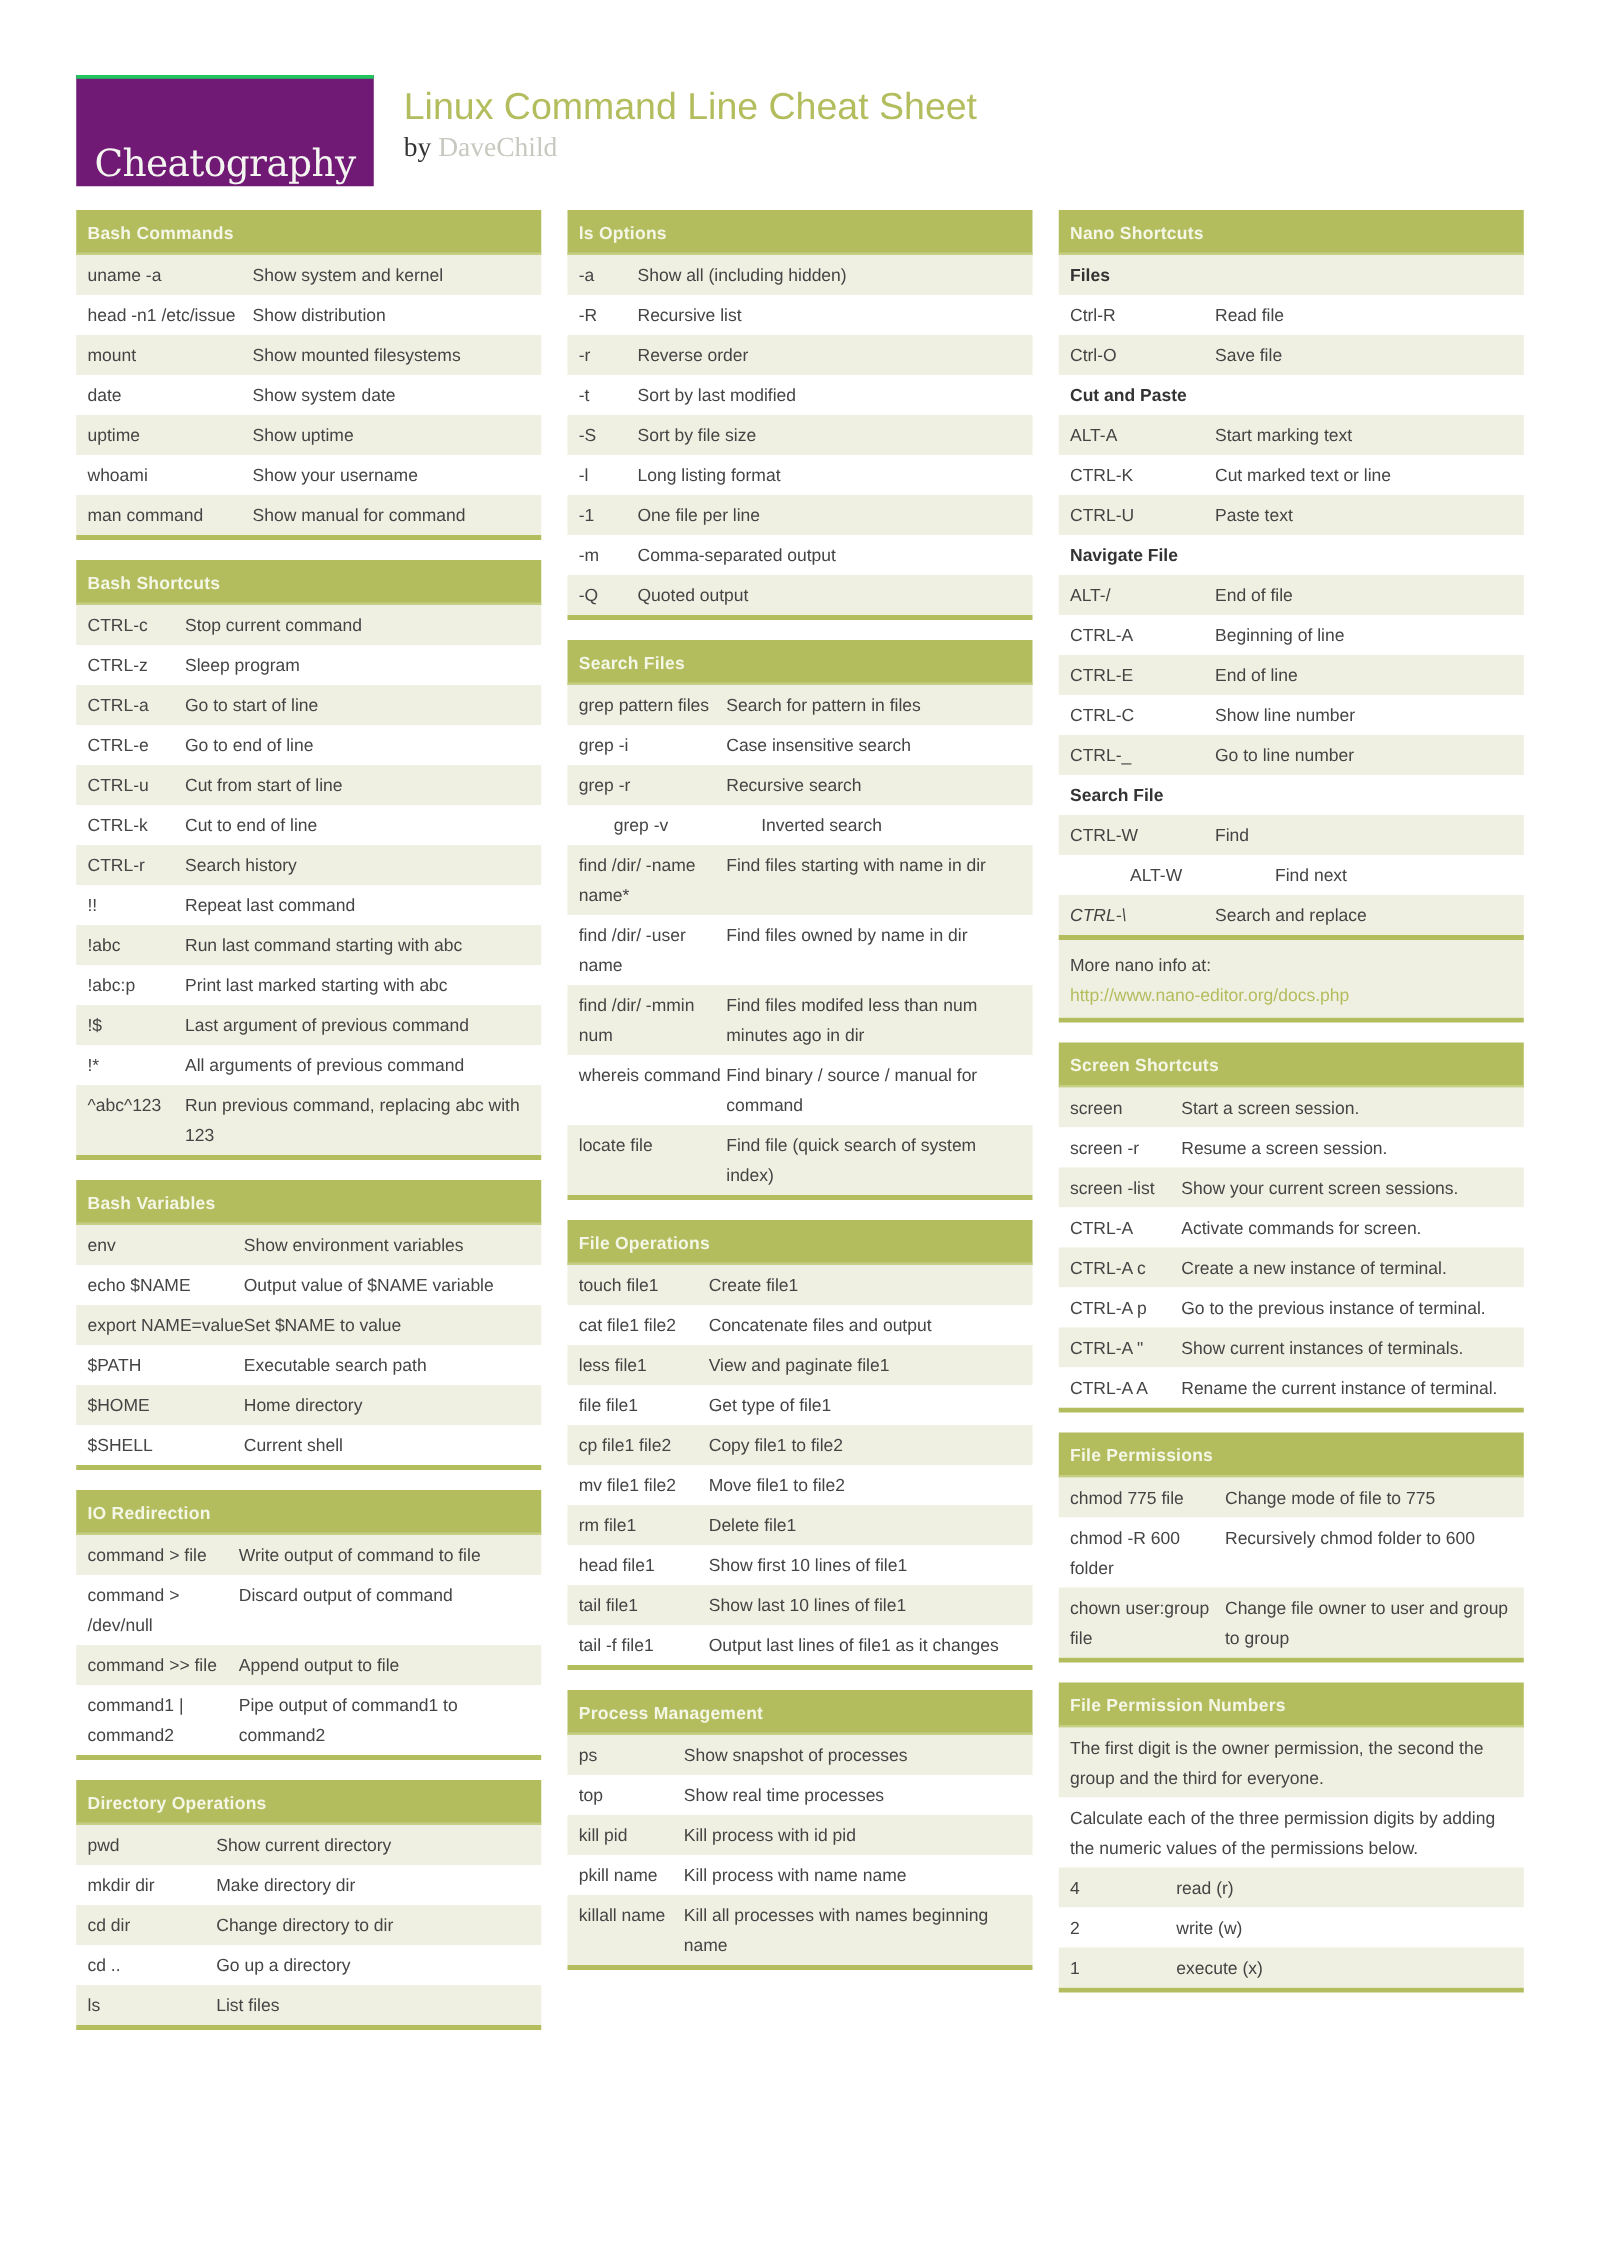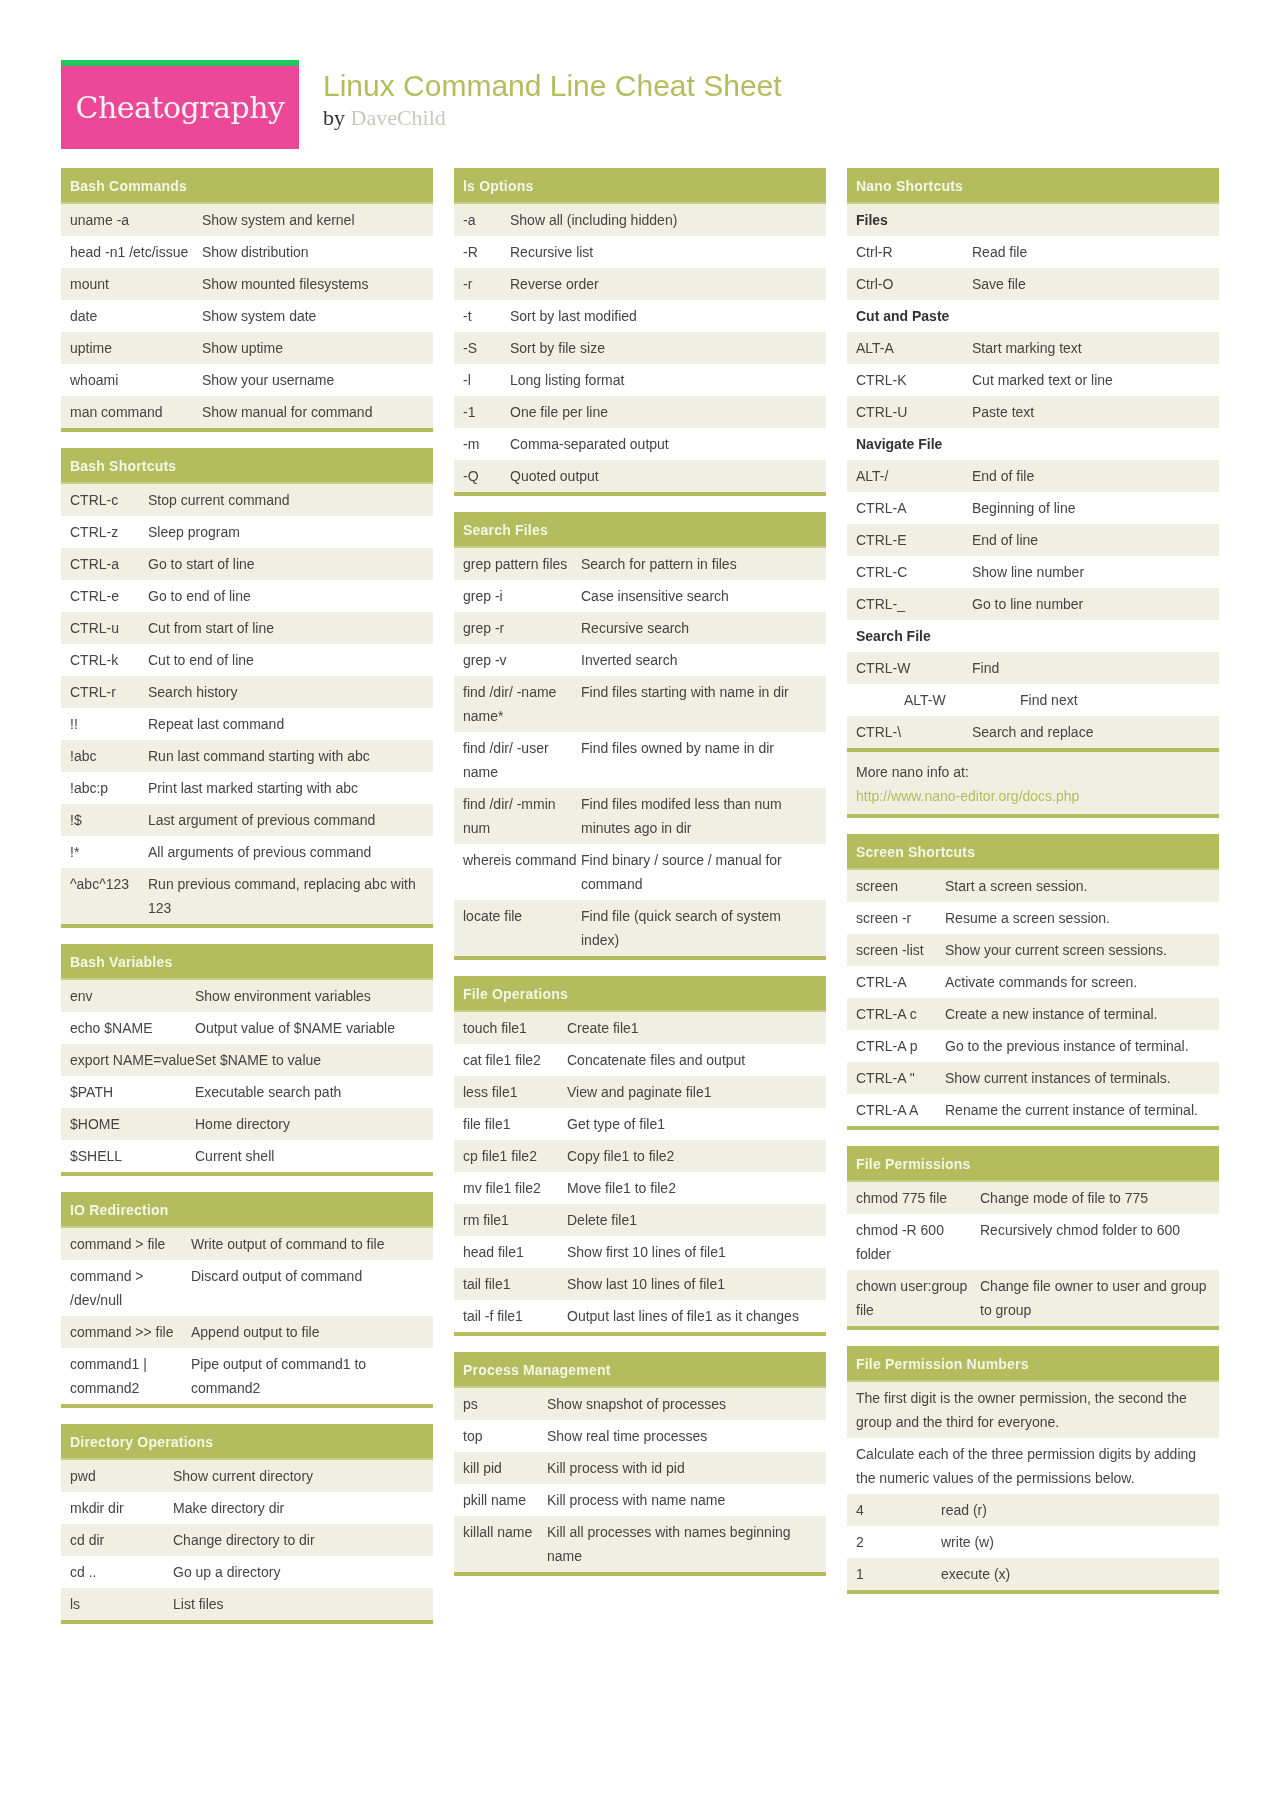--- a/index.html
+++ b/index.html
@@ -1,18 +1,18 @@
 <!DOCTYPE html>
 <html><head>
 <meta charset="utf-8">
 <style>
   html, body { margin: 0; padding: 0; background: #ffffff; }
   body { width: 1280px; height: 1811px; position: relative; font-family: "Liberation Sans", sans-serif; color: #444; }
   .header { position: absolute; left: 61px; top: 60px; width: 1156px; height: 90px; }
-  .logo { position: absolute; left: 0; top: 0; width: 238px; height: 89px; background: #ec4899; border-top: 6px solid #22c55e; box-sizing: border-box; display: flex; align-items: center; justify-content: center; }
+  .logo { position: absolute; left: 0; top: 0; width: 238px; height: 89px; background: #701a75; border-top: 3px solid #22c55e; box-sizing: border-box; display: flex; align-items: flex-end; justify-content: center; }
   .logo span { font-family: "DejaVu Serif", serif; color: #f4f4f0; font-size: 30px; letter-spacing: -0.5px; }
   .title-block { position: absolute; left: 262px; top: 8px; }
   .title { font-family: Liberation Sans, sans-serif; font-size: 30px; color: #b3bd5e; line-height: 36px; }
   .byline { font-family: "Liberation Serif", serif; font-size: 22px; color: #333; line-height: 28px; }
   .byline .author { color: #c8c8c0; }
   .col { position: absolute; top: 168px; width: 372px; }
   .col1 { left: 61px; }
   .col2 { left: 454px; }
   .col3 { left: 847px; }
   .panel { margin-bottom: 16px; border-bottom: 4px solid #b3bd5e; }
@@ -261,21 +261,21 @@
         </div>
         <div class="row">
           <span class="k" style="width: 118px;">grep -i</span>
           <span class="v">Case insensitive search</span>
         </div>
         <div class="row">
           <span class="k" style="width: 118px;">grep -r</span>
           <span class="v">Recursive search</span>
         </div>
         <div class="row">
-          <span class="k" style="width: 118px;">grep -v</span>
+          <span class="k" style="width: 118px; margin-left: 28px;">grep -v</span>
           <span class="v">Inverted search</span>
         </div>
         <div class="row">
           <span class="k" style="width: 118px;">find /dir/ -name name*</span>
           <span class="v">Find files starting with name in dir</span>
         </div>
         <div class="row">
           <span class="k" style="width: 118px;">find /dir/ -user name</span>
           <span class="v">Find files owned by name in dir</span>
         </div>
@@ -423,21 +423,21 @@
         </div>
         <div class="row">
           <span class="k" style="width: 116px;">CTRL-W</span>
           <span class="v">Find</span>
         </div>
         <div class="row">
           <span class="k" style="width: 116px; margin-left: 48px;">ALT-W</span>
           <span class="v">Find next</span>
         </div>
         <div class="row">
-          <span class="k" style="width: 116px;">CTRL-\</span>
+          <span class="k" style="width: 116px; font-style: italic;">CTRL-\</span>
           <span class="v">Search and replace</span>
         </div>
       </div>
       <div class="note">
         <div>More nano info at:</div>
         <div class="link">http://www.nano-editor.org/docs.php</div>
       </div>
     </div>
   <div class="panel">
       <div class="panel-head">Screen Shortcuts</div>

